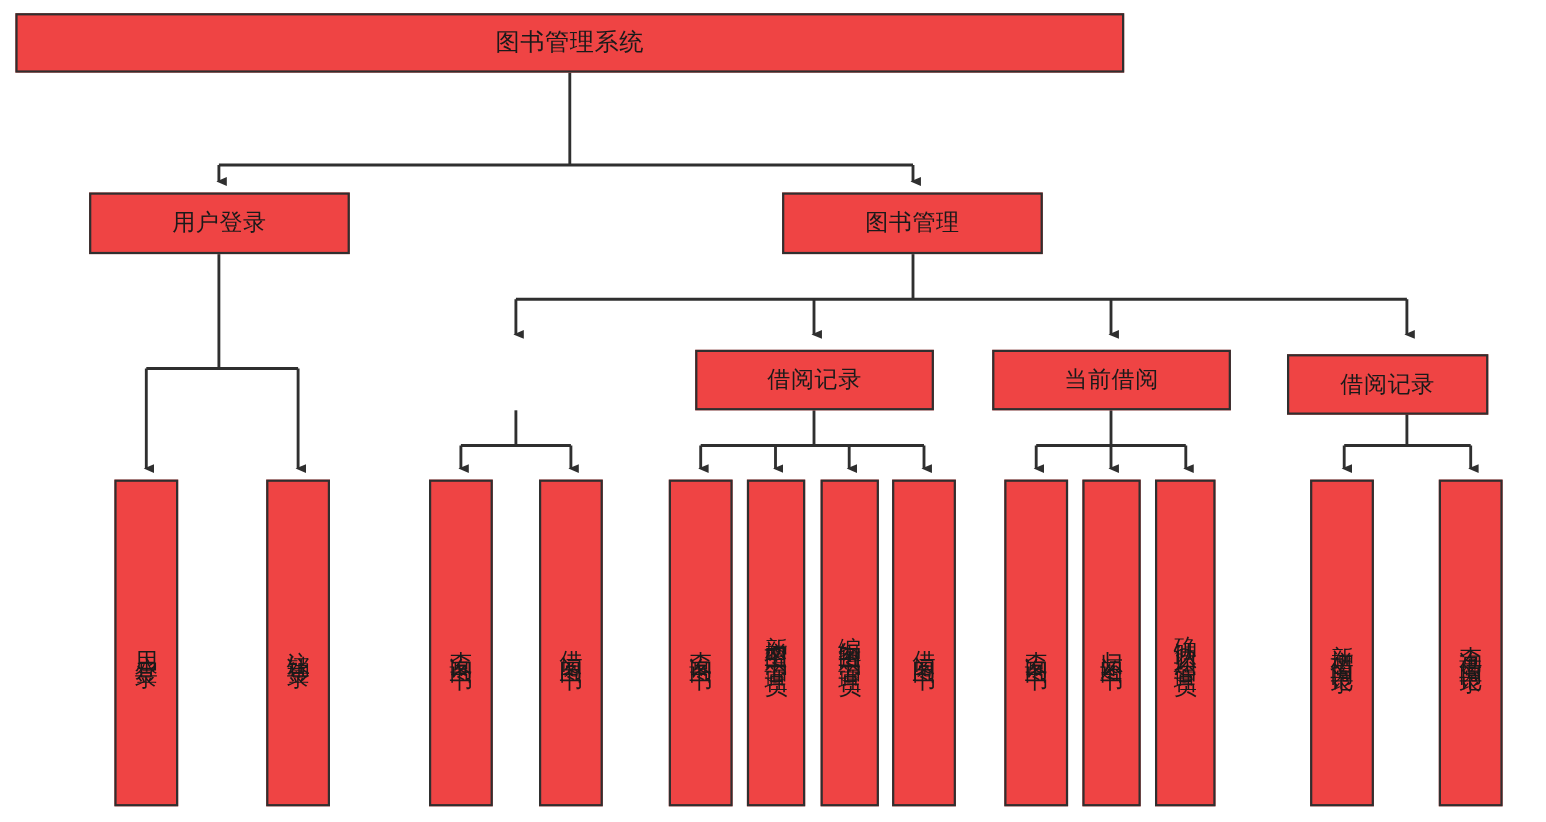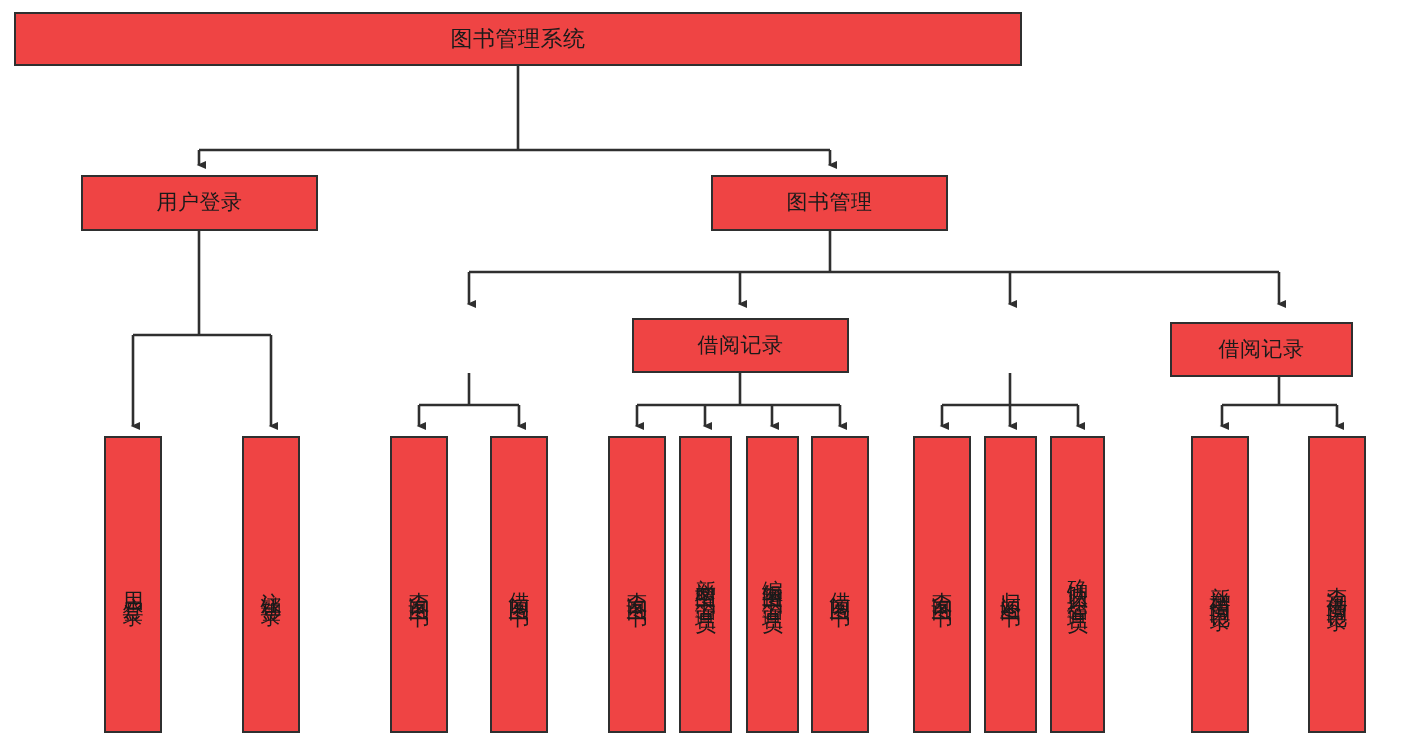--- a/index.html
+++ b/index.html
@@ -120,20 +120,21 @@
       <path d="M1337,405 L1337,426" marker-end="url(#arrow)"></path>
     </g>
   </svg>
 
   <div class="node h root" style="left:14px; top:12px; width:1008px; height:54px;">图书管理系统</div>
 
   <div class="node h" style="left:81px; top:175px; width:237px; height:56px;">用户登录</div>
   <div class="node h" style="left:711px; top:175px; width:237px; height:56px;">图书管理</div>
 
   <div class="node h" style="left:632px; top:318px; width:217px; height:55px;">借阅记录</div>
+  <div class="node h" style="left:902px; top:318px; width:217px; height:55px;">当前借阅</div>
   <div class="node h" style="left:1170px; top:322px; width:183px; height:55px;">借阅记录</div>
 
   <div class="node v" style="left:104px; top:436px; width:58px; height:297px;">用户登录</div>
   <div class="node v" style="left:242px; top:436px; width:58px; height:297px;">注销登录</div>
 
   <div class="node v" style="left:390px; top:436px; width:58px; height:297px;">查询图书</div>
   <div class="node v" style="left:490px; top:436px; width:58px; height:297px;">借阅图书</div>
 
   <div class="node v" style="left:608px; top:436px; width:58px; height:297px;">查询图书</div>
   <div class="node v" style="left:679px; top:436px; width:53px; height:297px;">新增图书（管理员）</div>

